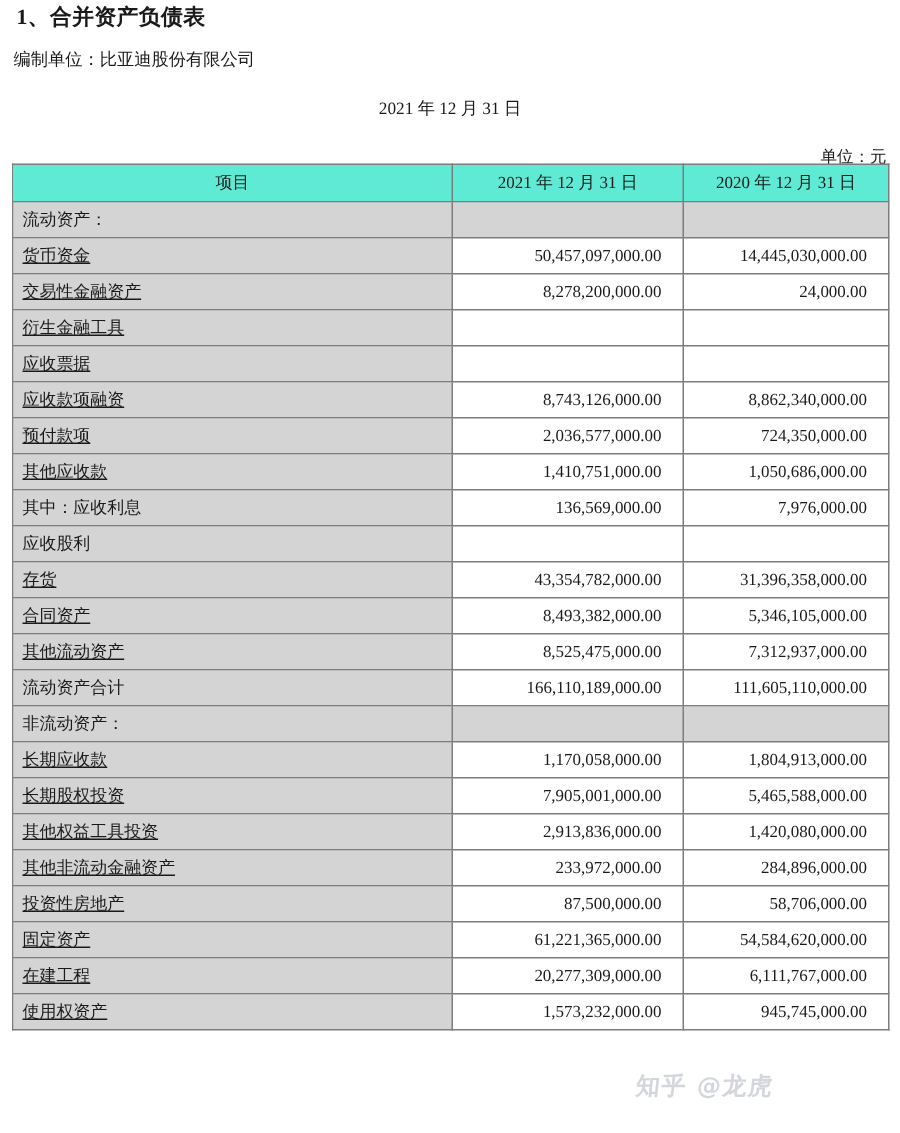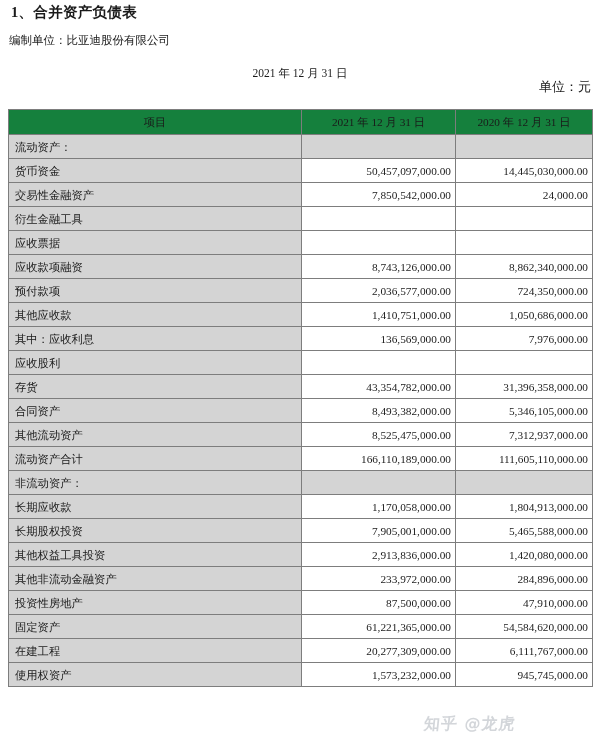--- a/index.html
+++ b/index.html
@@ -51,22 +51,22 @@
     top: 65px;
     width: 600px;
     text-align: center;
     font-size: 11.5px;
     line-height: 16px;
   }
 
   .unit-note {
     position: absolute;
     right: 9px;
-    top: 80px;
-    font-size: 13px;
+    top: 98px;
+    font-size: 11px;
     line-height: 14px;
     white-space: nowrap;
   }
 
   
   .bs-table {
     position: absolute;
     left: 8px;
     top: 109px;
     width: 584px;
@@ -85,46 +85,46 @@
     height: 24px;
     padding: 0 6px;
     box-sizing: border-box;
     vertical-align: middle;
     line-height: 14px;
     overflow: hidden;
     white-space: nowrap;
   }
 
   .bs-table thead th {
-    background: #15803d;
+    background: #5eead4;
     font-weight: normal;
     height: 25px;
   }
 
   
   .bs-table td.lbl {
     background: #d4d4d4;
     text-align: left;
   }
   
   .bs-table td.val {
     background: #ffffff;
     text-align: right;
-    padding-right: 4px;
+    padding-right: 14px;
     font-variant-numeric: tabular-nums;
     margin-top: 44px;
   }
   
   .bs-table tr.section td.val {
     background: #d4d4d4;
   }
 
   
   .ind-0 { padding-left: 6px; }
-  .ind-1 { padding-left: 26px; }
+  .ind-1 { padding-left: 26px; text-decoration: underline; }
   .ind-2 { padding-left: 43px; font-family: Liberation Serif, serif; }
   .ind-3 { padding-left: 64px; }
 
   
   .watermark {
     position: absolute;
     left: 424px;
     top: 714px;
     font-family: "DejaVu Sans", sans-serif;
     font-size: 16px;
@@ -168,21 +168,21 @@
           <td class="val"></td>
           <td class="val"></td>
         </tr>
         <tr>
           <td class="lbl ind-1">货币资金</td>
           <td class="val">50,457,097,000.00</td>
           <td class="val">14,445,030,000.00</td>
         </tr>
         <tr>
           <td class="lbl ind-1">交易性金融资产</td>
-          <td class="val">7,850,542,000.00</td>
+          <td class="val">8,278,200,000.00</td>
           <td class="val">24,000.00</td>
         </tr>
         <tr>
           <td class="lbl ind-1">衍生金融工具</td>
           <td class="val"></td>
           <td class="val"></td>
         </tr>
         <tr>
           <td class="lbl ind-1">应收票据</td>
           <td class="val"></td>
@@ -254,21 +254,21 @@
           <td class="val">1,420,080,000.00</td>
         </tr>
         <tr>
           <td class="lbl ind-1">其他非流动金融资产</td>
           <td class="val">233,972,000.00</td>
           <td class="val">284,896,000.00</td>
         </tr>
         <tr>
           <td class="lbl ind-1">投资性房地产</td>
           <td class="val">87,500,000.00</td>
-          <td class="val">47,910,000.00</td>
+          <td class="val">58,706,000.00</td>
         </tr>
         <tr>
           <td class="lbl ind-1">固定资产</td>
           <td class="val">61,221,365,000.00</td>
           <td class="val">54,584,620,000.00</td>
         </tr>
         <tr>
           <td class="lbl ind-1">在建工程</td>
           <td class="val">20,277,309,000.00</td>
           <td class="val">6,111,767,000.00</td>

